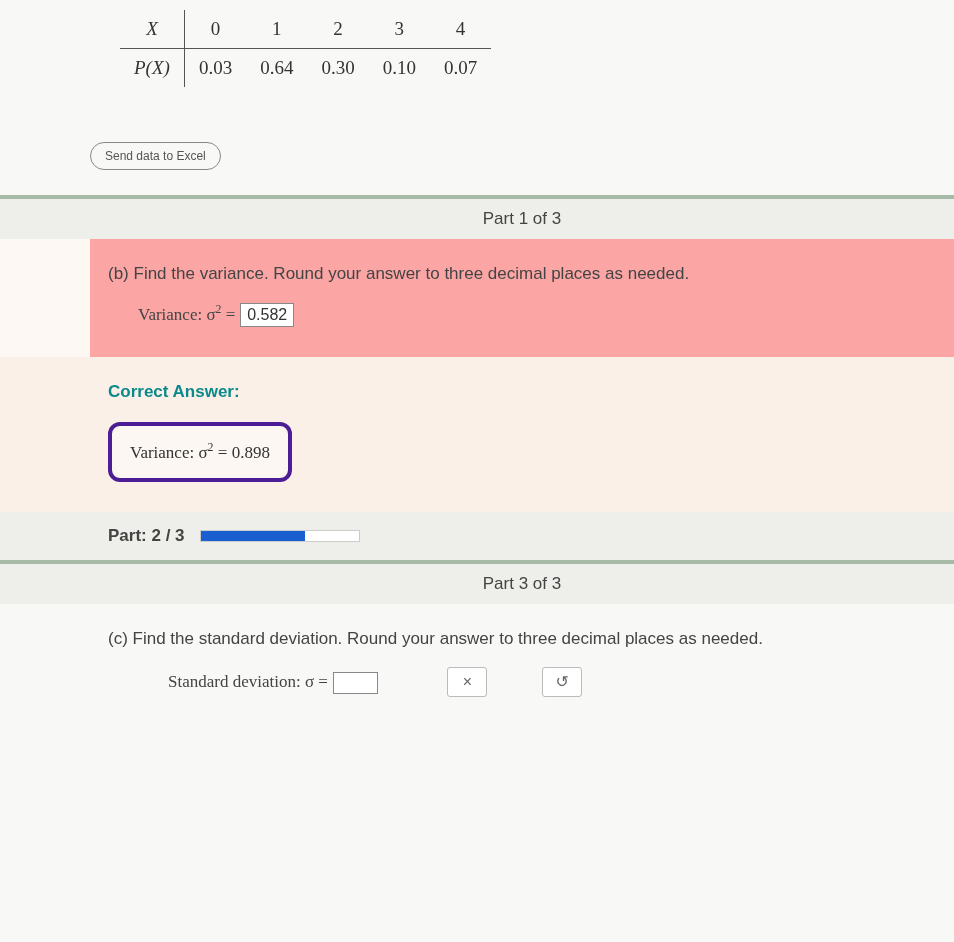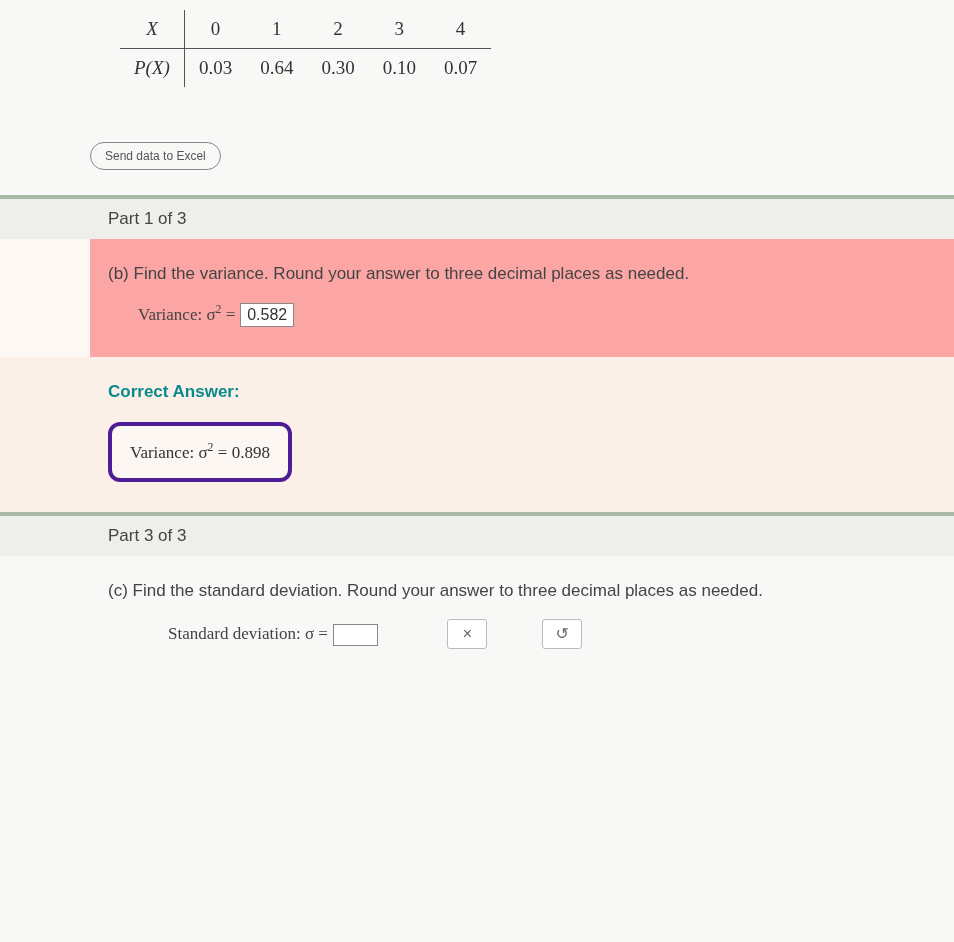--- a/index.html
+++ b/index.html
@@ -44,20 +44,21 @@
     cursor: pointer;
   }
   .part-header {
     background: #eeeeea;
     border-top: 4px solid #a8b9a8;
     padding: 10px 18px;
     font-size: 17px;
     color: #444;
     margin-left: -90px;
     padding-left: 108px;
+    text-align: center;
   }
   .part-body {
     padding: 25px 18px 30px 18px;
     font-size: 17px;
   }
   .prompt { color: #444; margin-bottom: 18px; }
   .answer-line { margin-left: 30px; color: #444; }
   .answer-box {
     display: inline-block;
     border: 1px solid #888;
@@ -184,20 +185,26 @@
       </div>
     </div>
     <div class="correct-block">
       <div class="correct-title">Correct Answer:</div>
       <div class="correct-box">
         <span class="greek"><span>Variance: σ</span><span class="sup">2</span><span> = 0.898</span></span>
       </div>
     </div>
   </div>
 
+  <div class="progress-row">
+    <span>Part: 2 / 3</span>
+    <div class="progress-bar">
+      <div class="progress-fill" style="width:66%"></div>
+    </div>
+  </div>
 
   <div class="part-header">Part 3 of 3</div>
   <div class="part-body" style="padding-bottom:5px">
     <div class="prompt">(c) Find the standard deviation. Round your answer to three decimal places as needed.</div>
     <div class="answer-line" style="margin-left:60px">
       <span class="greek">Standard deviation: σ =</span>
       <span class="answer-box-empty"></span>
       <span class="bottom-controls" style="display:inline; padding-left:40px">
         <span class="ctrl-btn">×</span>
         <span class="ctrl-btn">↺</span>

